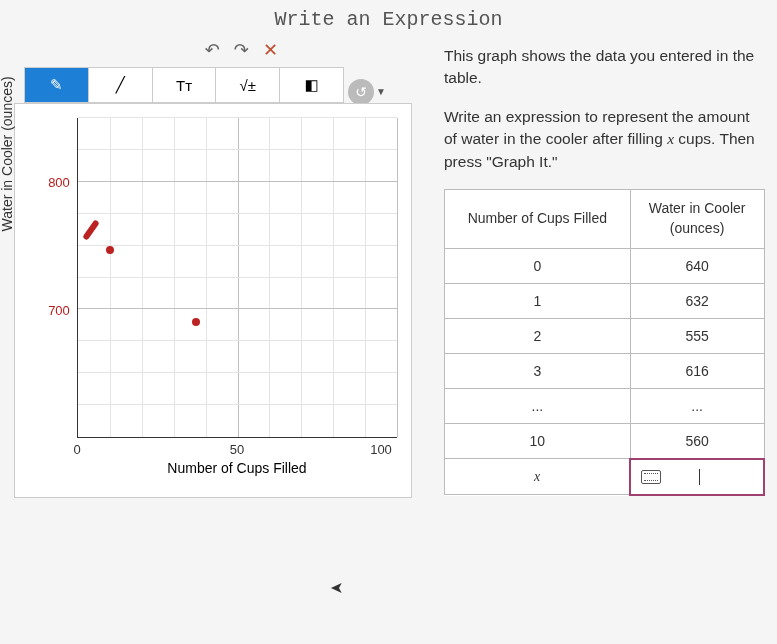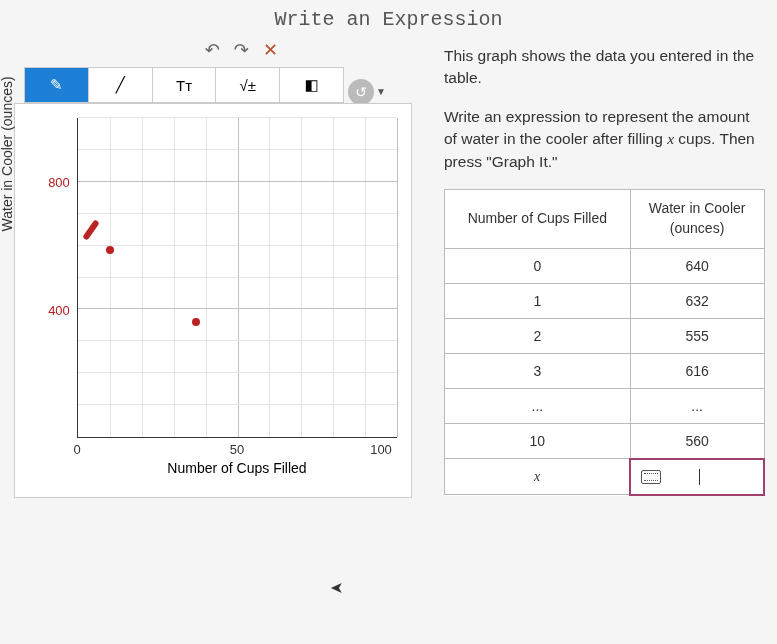--- a/index.html
+++ b/index.html
@@ -253,21 +253,21 @@
           <div class="grid-h major" style="bottom:80%"></div>
         <div class="grid-h" style="bottom:90%"></div>
           <div class="grid-h" style="bottom:100%"></div>
 
         <div class="stroke" style="left:4%; bottom:63%"></div>
         <div class="pt" style="left:10%; bottom:56%"></div>
         <div class="pt" style="left:37%; bottom:33.6%"></div>
       </div>
 
       <div class="ytick" style="top:78px">800</div>
-      <div class="ytick" style="top:206px">400</div>
+      <div class="ytick" style="top:206px">700</div>
 
       <div class="xtick" style="left:62px">0</div>
       <div class="xtick" style="left:222px">50</div>
       <div class="xtick" style="left:366px">100</div>
 
       <div class="xaxis-label">Number of Cups Filled</div>
     </div>
   </div>
 
   <div class="right-panel">

